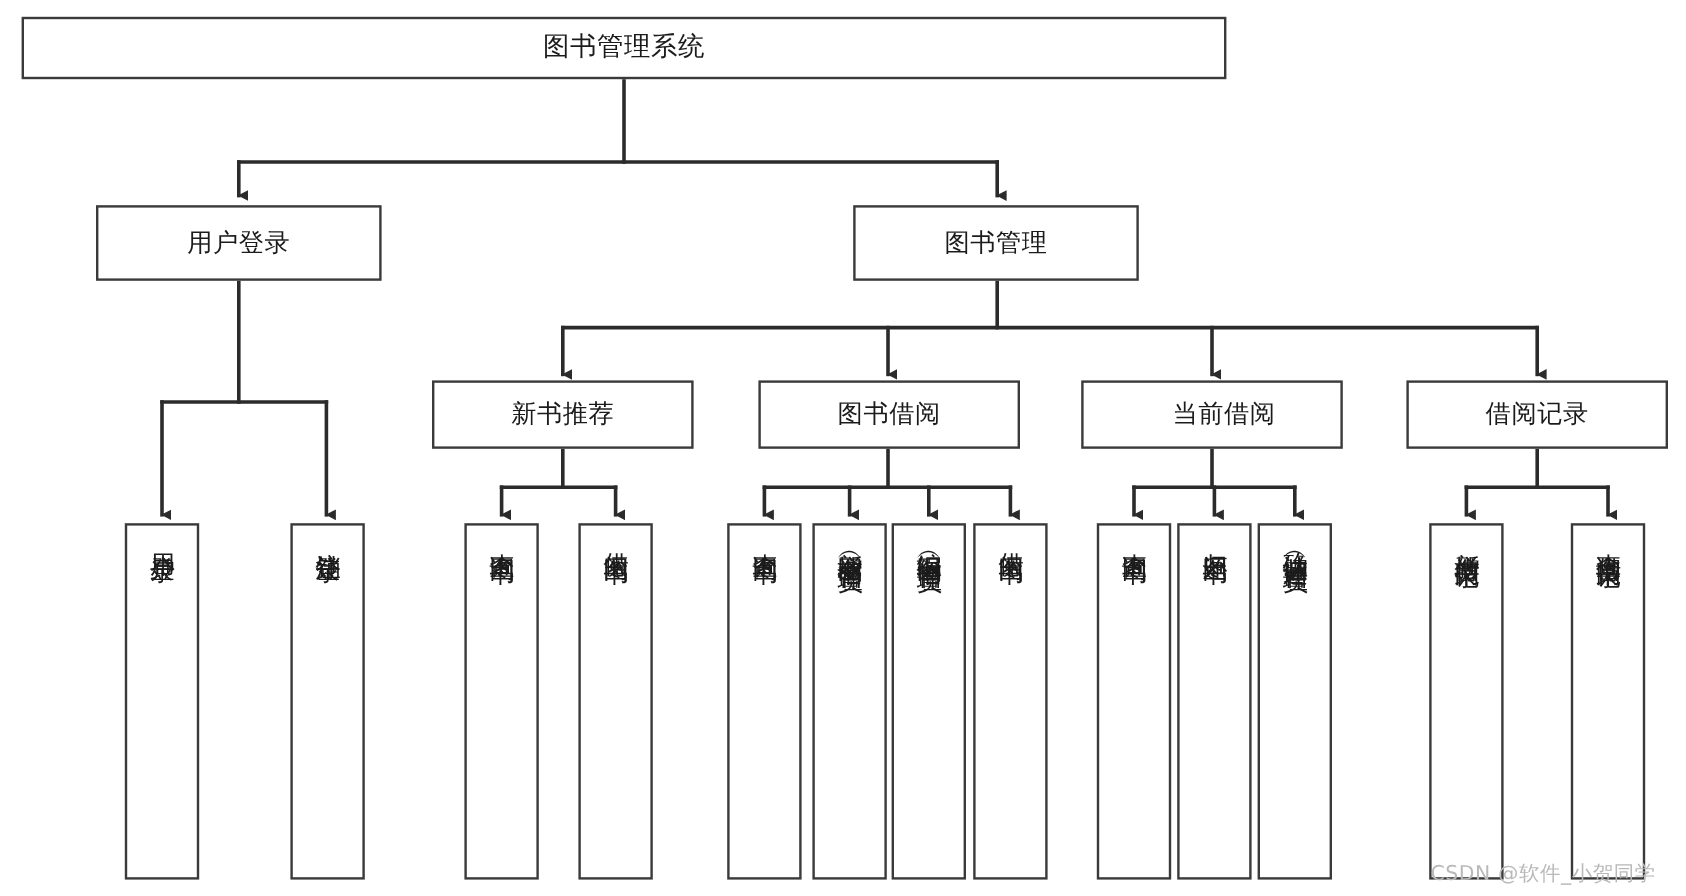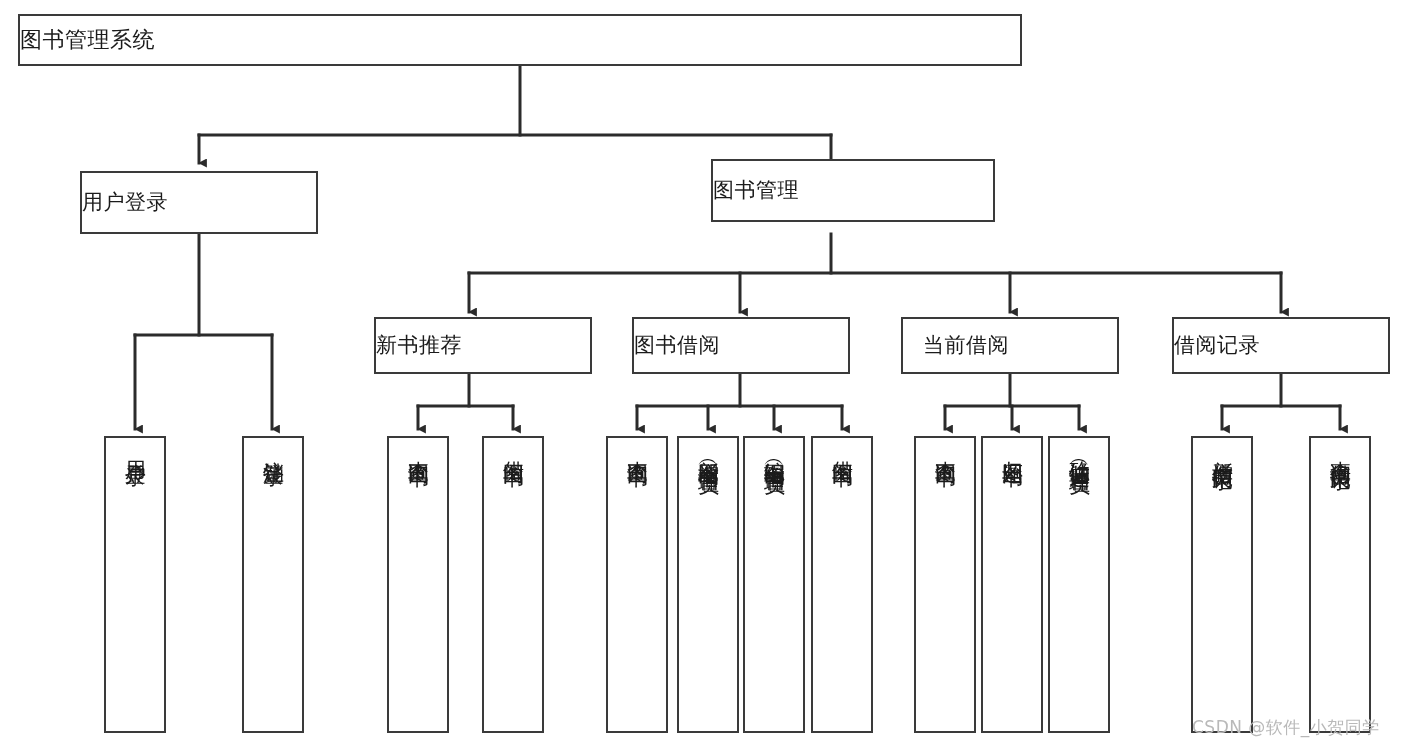--- a/index.html
+++ b/index.html
@@ -25,21 +25,21 @@
     height: 747px;
     pointer-events: none;
   }
   .node {
     position: absolute;
     box-sizing: border-box;
     border: 2px solid #3a3a3a;
     background: #ffffff;
     display: flex;
     align-items: center;
-    justify-content: flex-start;
+    justify-content: center;
     color: #1b1b1b;
   }
   .node .lbl {
     display: block;
     text-align: center;
     line-height: 1.18;
     letter-spacing: 0.5px;
   }
   
   .node.h .lbl {
@@ -127,25 +127,25 @@
     </g>
   </svg>
 
   <div class="node h root" style="left:18px; top:14px; width:1004px; height:52px;">
     <span class="lbl">图书管理系统</span>
   </div>
 
   <div class="node h" style="left:80px; top:171px; width:238px; height:63px;">
     <span class="lbl">用户登录</span>
   </div>
-  <div class="node h" style="left:711px; top:159px; width:284px; height:63px;">
+  <div class="node h" style="left:711px; top:171px; width:238px; height:63px;">
     <span class="lbl">图书管理</span>
   </div>
 
-  <div class="node h" style="left:360px; top:317px; width:218px; height:57px;margin-left:14px;">
+  <div class="node h" style="left:360px; top:317px; width:218px; height:57px;">
     <span class="lbl">新书推荐</span>
   </div>
   <div class="node h" style="left:632px; top:317px; width:218px; height:57px;">
     <span class="lbl">图书借阅</span>
   </div>
   <div class="node h" style="left:901px; top:317px; width:218px; height:57px;padding-left:20px;">
     <span class="lbl">当前借阅</span>
   </div>
   <div class="node h" style="left:1172px; top:317px; width:218px; height:57px;">
     <span class="lbl">借阅记录</span>

